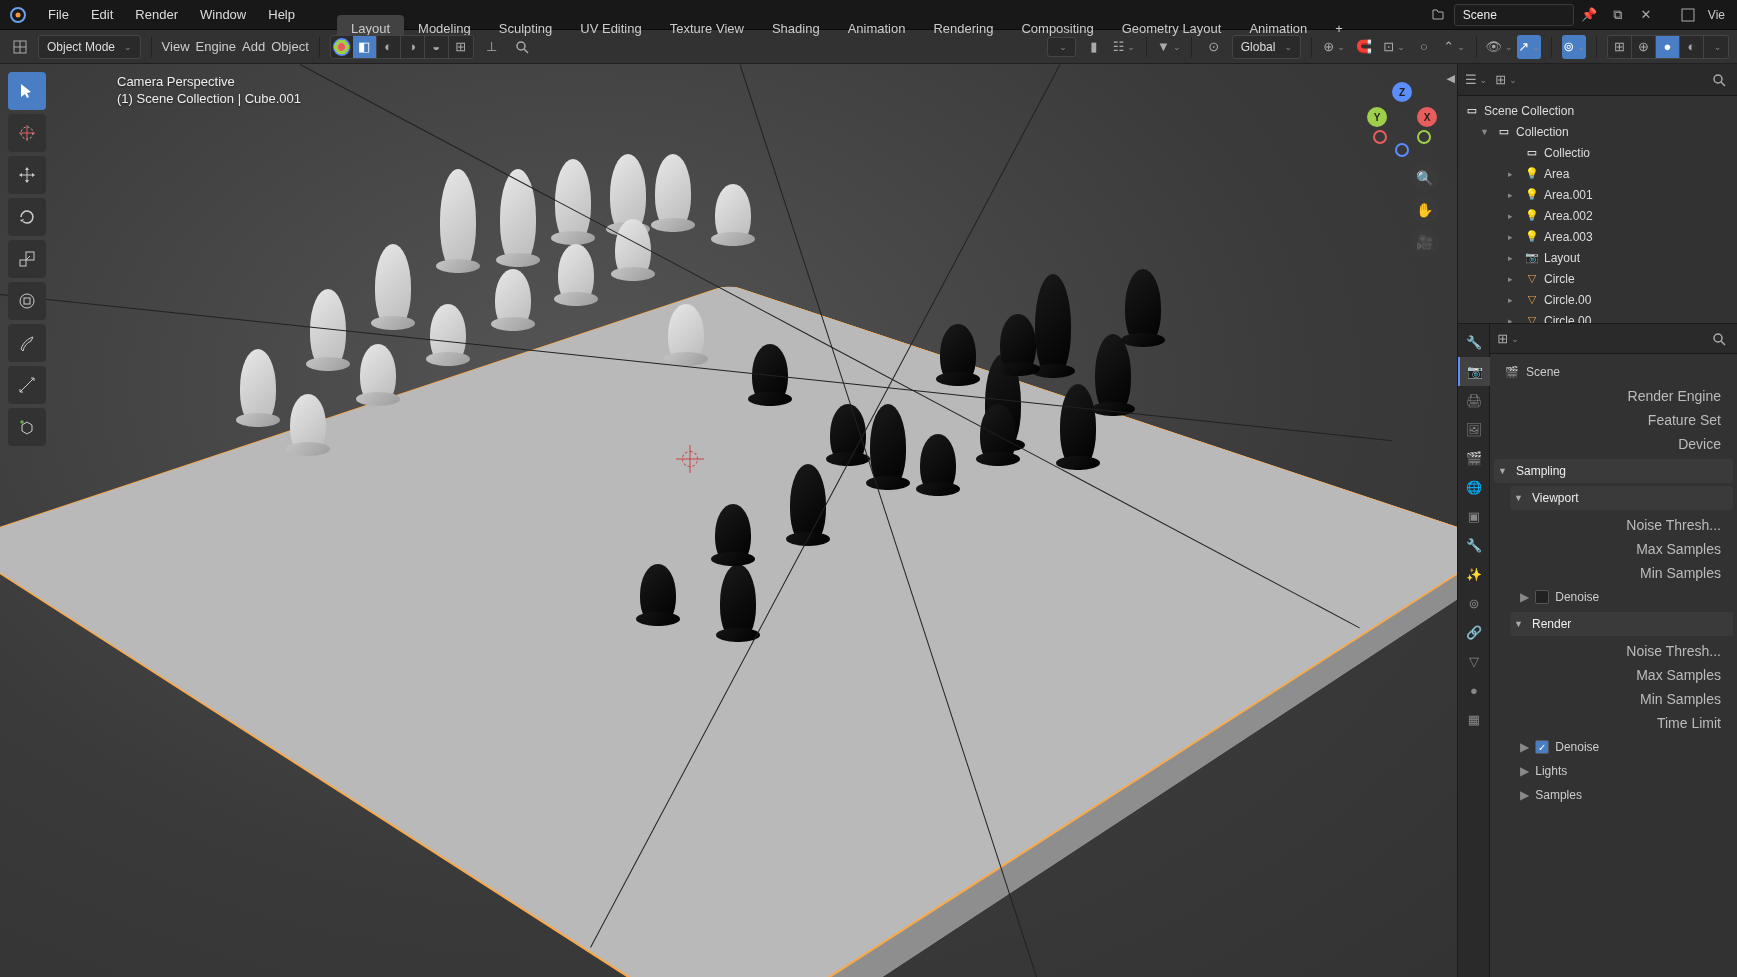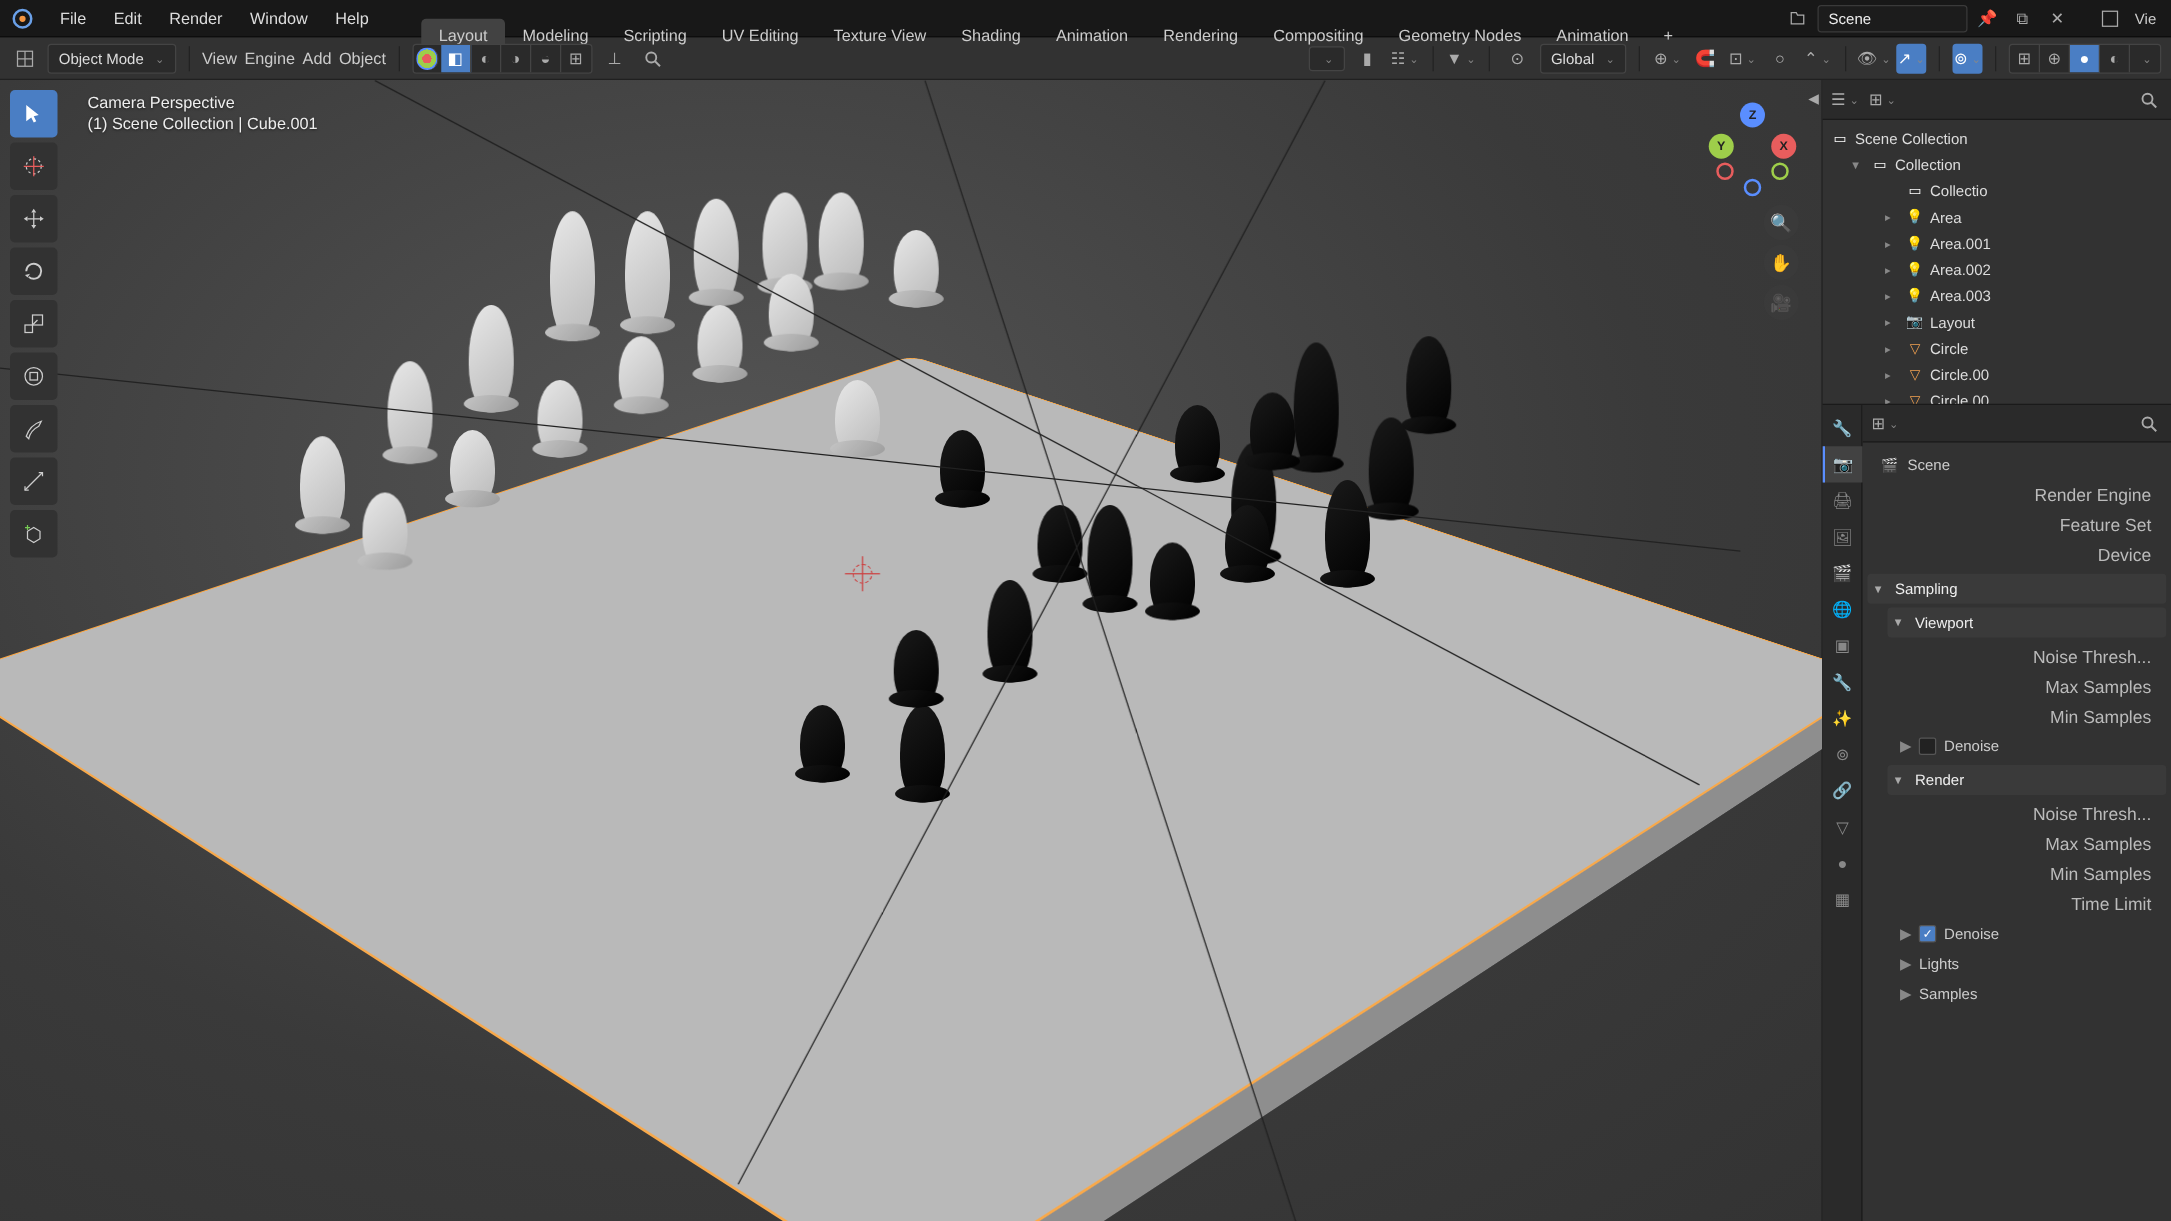--- a/index.html
+++ b/index.html
@@ -28,21 +28,21 @@
 
 
 .main { display:flex; height:calc(977px - 64px); }
 .viewport-area { flex:1; position:relative; background:#3b3b3b; }
 .left-tools { position:absolute; left:8px; top:8px; z-index:10; display:flex; flex-direction:column; gap:4px; }
 .tool-btn { width:38px; height:38px; background:#323232; border-radius:4px; display:flex; align-items:center; justify-content:center; color:#ccc; }
 .tool-btn.active { background:#4a7ec4; color:#fff; }
 
 
 .vp-text { position:absolute; left:70px; top:10px; z-index:5; color:#eee; font-size:13px; text-shadow:0 1px 2px rgba(0,0,0,.5); }
-.vp-text .line { margin-bottom:2px; }
+.vp-text .line { margin-bottom:2px;margin-left:47px; }
 
 
 .gizmo { position:absolute; right:20px; top:18px; width:70px; height:70px; z-index:10; }
 .gizmo .axis { position:absolute; width:20px; height:20px; border-radius:50%; display:flex; align-items:center; justify-content:center; font-size:10px; font-weight:bold; color:#222; }
 .gizmo .z { background:#5a8eff; top:0; left:25px; }
 .gizmo .y { background:#9ece4a; top:25px; left:0; }
 .gizmo .x { background:#e85d5d; top:25px; right:0; }
 .gizmo .neg { width:14px; height:14px; border-radius:50%; position:absolute; border:2px solid #888; }
 .gizmo .nx { border-color:#e85d5d; bottom:8px; left:6px; }
 .gizmo .ny { border-color:#9ece4a; bottom:8px; right:6px; }
@@ -115,28 +115,28 @@
   </div>
   <div class="menu">File</div>
   <div class="menu">Edit</div>
   <div class="menu">Render</div>
   <div class="menu">Window</div>
   <div class="menu">Help</div>
 
   <div class="tabs">
     <div class="tab active">Layout</div>
     <div class="tab">Modeling</div>
-    <div class="tab">Scripting</div>
+    <div class="tab">Sculpting</div>
     <div class="tab">UV Editing</div>
     <div class="tab">Texture View</div>
     <div class="tab">Shading</div>
     <div class="tab">Animation</div>
     <div class="tab">Rendering</div>
     <div class="tab">Compositing</div>
-    <div class="tab">Geometry Nodes</div>
+    <div class="tab">Geometry Layout</div>
     <div class="tab">Animation</div>
     <div class="tab">+</div>
   </div>
 
   <div class="right">
     <div class="ico-btn">
       <svg width="16" height="16" viewBox="0 0 16 16">
           <path d="M3 3h4l1 2h5v7H3z" fill="none" stroke="#aaa"></path>
         </svg>
     </div>

